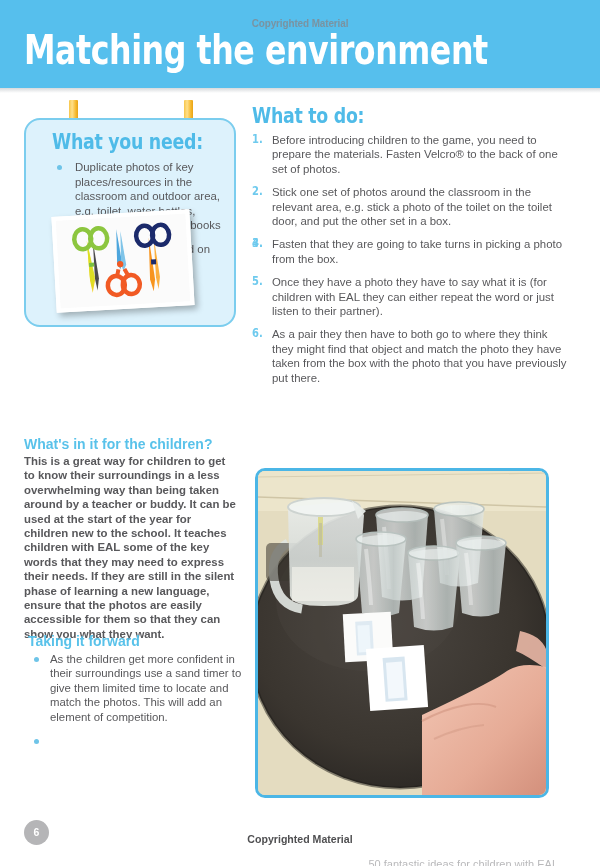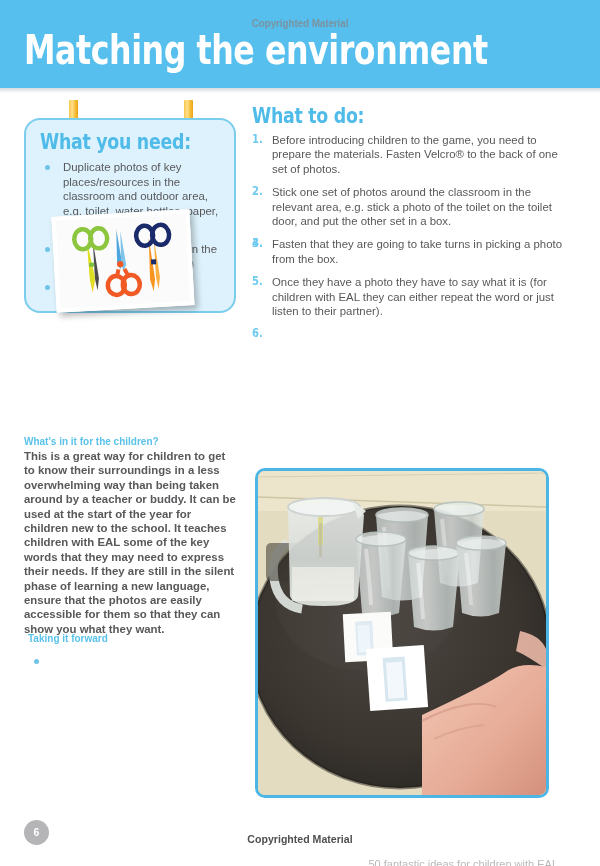--- a/index.html
+++ b/index.html
@@ -76,21 +76,21 @@
   .peg.p2 { left: 160px; }
 
   .need-box {
     position: absolute;
     left: 0; top: 18px;
     width: 212px;
     box-sizing: border-box;
     background: #ddf2fc;
     border: 2px solid #7bcdee;
     border-radius: 16px;
-    padding: 10px 12px 14px 12px;
+    padding: 10px 12px 14px 24px;
   }
   .need-title {
     font-size: 21px;
     font-weight: bold;
     color: #4fbbe8;
     letter-spacing: -0.3px;
     margin: 0 0 6px 2px;
     transform: scaleX(0.92);
     transform-origin: left center;
     font-family: "DejaVu Sans Condensed", "Liberation Sans", sans-serif;
@@ -129,21 +129,21 @@
     box-shadow: 3px 4px 6px rgba(0,0,0,0.28);
   }
   .scissors-inner {
     position: relative;
     width: 100%; height: 100%;
     background: #fdfdfd;
     overflow: hidden;
   }
 
   .section-head {
-    font-size: 10px;
+    font-size: 14px;
     font-weight: bold;
     color: #59c2ea;
     margin: 0 0 2px 0;
   }
   .body-text {
     font-size: 11.4px;
     line-height: 14.4px;
     color: #58585b;
     margin: 0;
     font-weight: bold;
@@ -300,20 +300,24 @@
   <div class="block-children">
     <p class="section-head">What's in it for the children?</p>
     <p class="body-text">This is a great way for children to get to know their surroundings in a less overwhelming way than being taken around by a teacher or buddy. It can be used at the start of the year for children new to the school. It teaches children with EAL some of the key words that they may need to express their needs. If they are still in the silent phase of learning a new language, ensure that the photos are easily accessible for them so that they can show you what they want.</p>
   </div>
 
   <div class="block-forward">
     <p class="section-head">Taking it forward</p>
     <ul class="fwd-list">
       <li>
         <span class="bullet"></span>
+        <span>As the children get more confident in their surroundings use a sand timer to give them limited time to locate and match the photos. This will add an element of competition.</span>
+      </li>
+      <li>
+        <span class="bullet"></span>
       </li>
     </ul>
   </div>
 </div>
 
 <div class="scissors-photo">
   <div class="scissors-inner">
     <svg viewBox="0 0 130 88" width="130" height="88" preserveAspectRatio="none">
       <rect x="0" y="0" width="130" height="88" fill="#fbfbfb"></rect>
 
@@ -363,20 +367,21 @@
     <li>
       <span class="num">4.</span>
       <span>Fasten that they are going to take turns in picking a photo from the box.</span>
     </li>
     <li>
       <span class="num">5.</span>
       <span>Once they have a photo they have to say what it is (for children with EAL they can either repeat the word or just listen to their partner).</span>
     </li>
     <li>
       <span class="num">6.</span>
+      <span>As a pair they then have to both go to where they think they might find that object and match the photo they have taken from the box with the photo that you have previously put there.</span>
     </li>
   </ol>
 </div>
 
 <div class="main-photo">
   <svg viewBox="0 0 288 324" width="100%" height="100%" preserveAspectRatio="none">
     <defs>
       <radialGradient id="trayg" cx="45%" cy="42%" r="68%">
         <stop offset="0%" stop-color="#4b4641"></stop>
         <stop offset="65%" stop-color="#3a352f"></stop>

